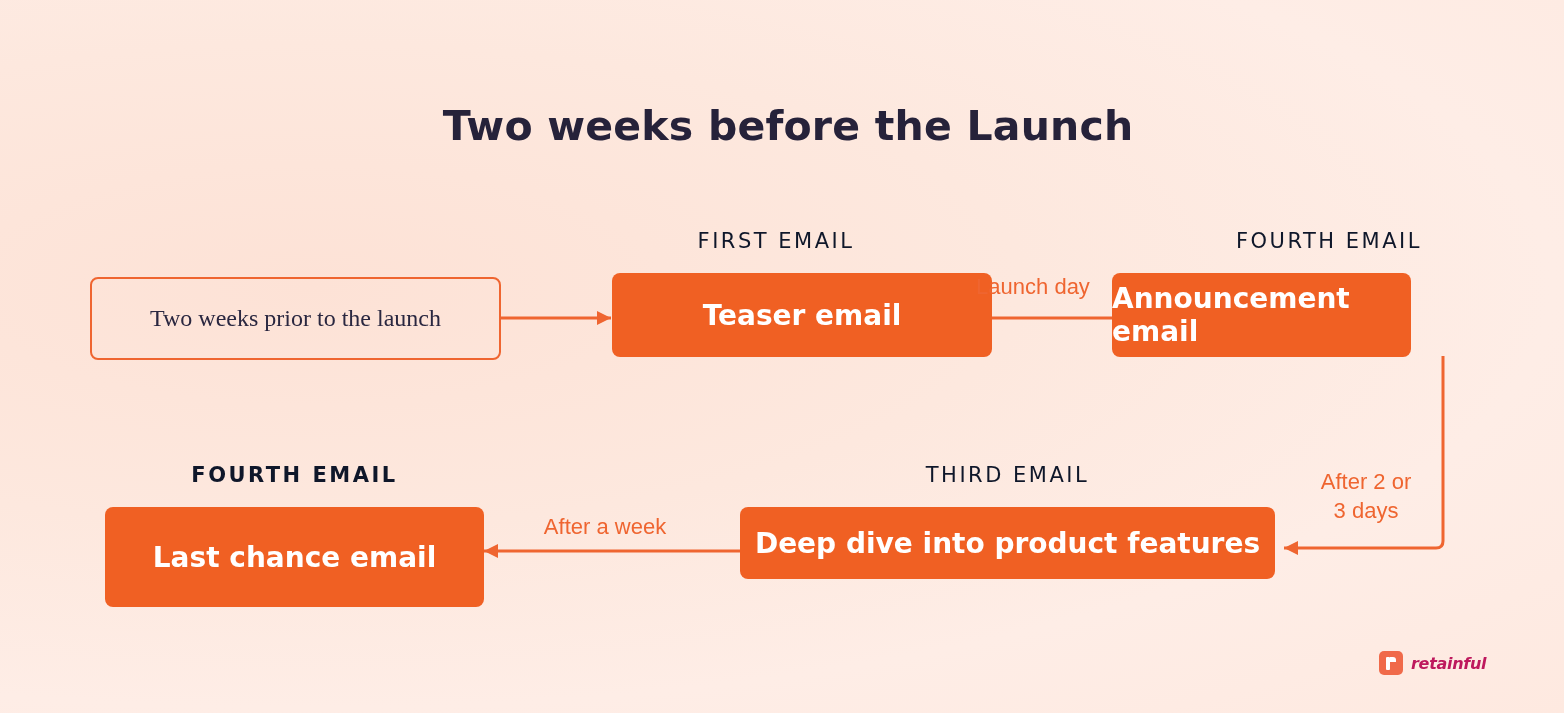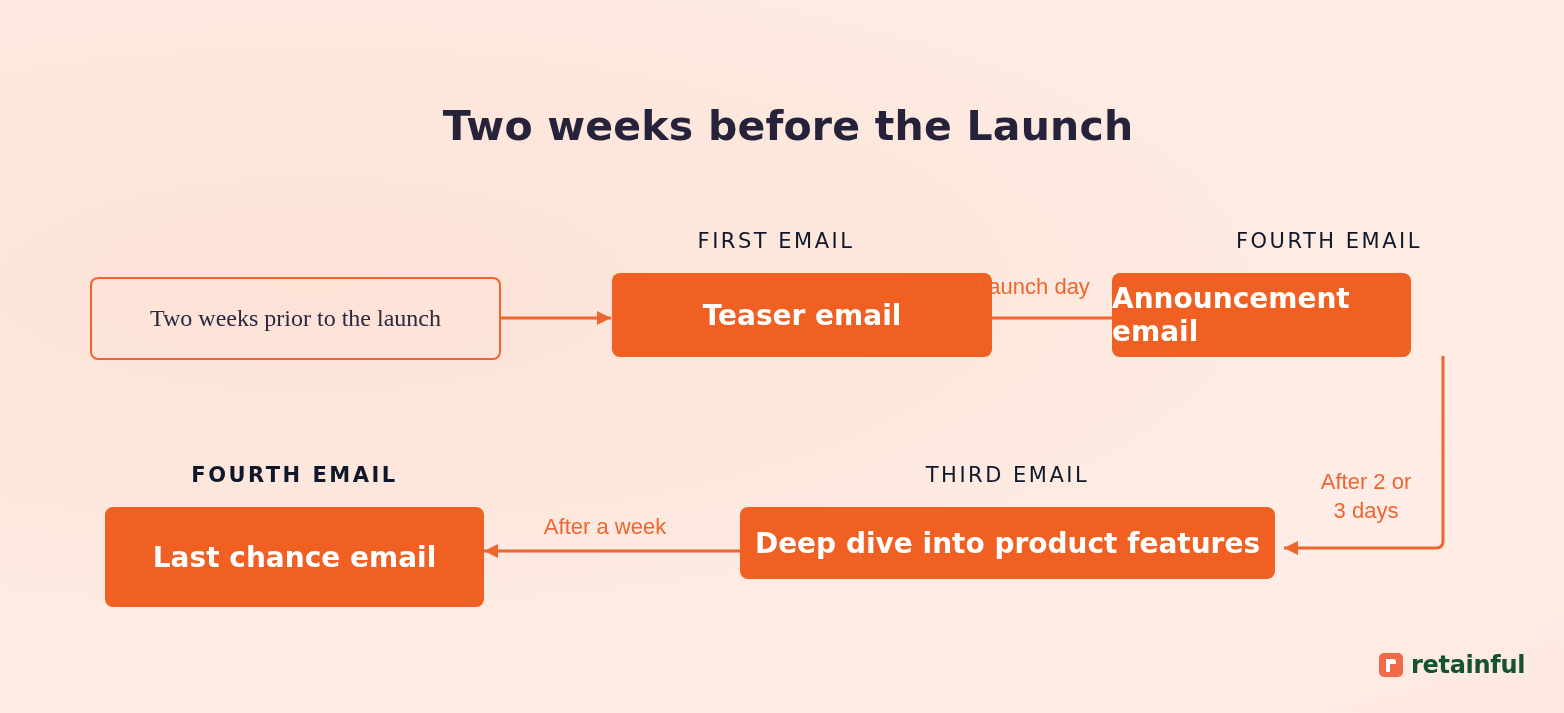--- a/index.html
+++ b/index.html
@@ -22,21 +22,21 @@
     box-sizing:border-box;
   }
   .box.filled { background:#f06023; color:#fff; font-weight:700; font-size:28px; font-family:"DejaVu Sans", sans-serif; }
   .box.outline { border:2px solid #ef6530; background:transparent; color:#2a2740; font-size:24px; font-family:Liberation Serif, serif; }
   .edge-label { position:absolute; color:#ef6530; font-size:22px; text-align:center; font-family:Liberation Sans, sans-serif; line-height:29px; }
   svg.connectors { position:absolute; left:0; top:0; }
   .brand { position:absolute; left:1379px; top:651px; display:flex; align-items:center; gap:8px; }
   .brand-icon { width:24px; height:24px; background:#f06a4a; border-radius:5px; position:relative; }
   .brand-icon::before { content:""; position:absolute; left:7px; top:6px; width:4px; height:13px; background:#fff; border-radius:1px; }
   .brand-icon::after { content:""; position:absolute; left:11px; top:6px; width:6px; height:5px; background:#fff; border-radius:0 3px 0 0; }
-  .brand-text { font-size:24px; font-weight:700; color:#14532d; font-family:"DejaVu Sans", sans-serif; letter-spacing:-0.3px; }
+  .brand-text { font-size:16px; font-weight:700; color:#be185d; font-family:"DejaVu Sans", sans-serif; letter-spacing:-0.3px;font-style:italic; }
 </style>
 </head>
 <body>
 
 <div class="title">Two weeks before the Launch</div>
 
 <svg class="connectors" width="1564" height="713">
   <defs>
     <marker id="arr" markerWidth="10" markerHeight="10" refX="9" refY="5" orient="auto" markerUnits="userSpaceOnUse">
       <path d="M0,0 L10,5 L0,10 Z" fill="#ef6530"></path>

